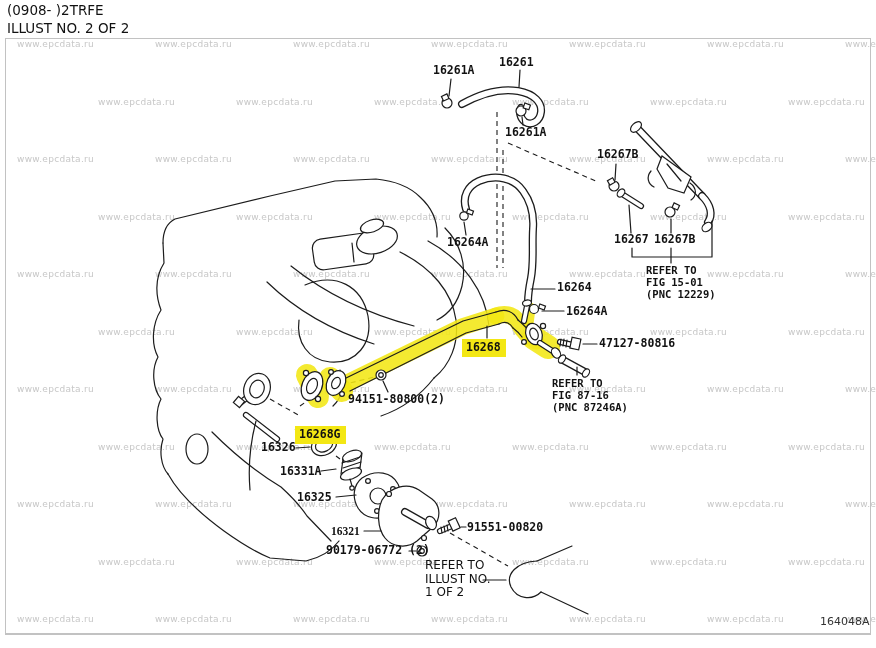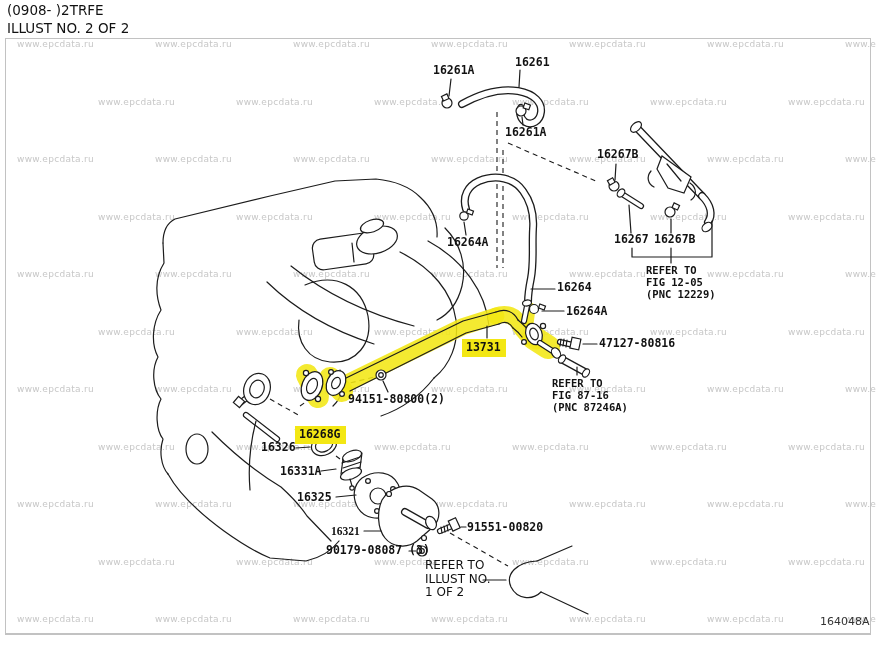--- a/index.html
+++ b/index.html
@@ -328,43 +328,43 @@
   <g>
     <path class="ln" d="M537,561 C517,562 505,574 511,587 C517,599 532,601 541,592"></path>
     <path class="ln" d="M537,561 L572,546"></path>
     <path class="ln" d="M541,592 L588,614"></path>
     <path class="ln" d="M483,580 L506,580"></path>
   </g>
 </svg>
 
 <div id="labels">
     <div class="plabel" style="left: 433px; top: 64px;">16261A</div>
-    <div class="plabel" style="left: 499px; top: 56px; margin-left: 16px;">16261</div>
+    <div class="plabel" style="left: 499px; top: 56px;">16261</div>
     <div class="plabel" style="left: 505px; top: 126px;">16261A</div>
     <div class="plabel" style="left: 597px; top: 148px;">16267B</div>
     <div class="plabel" style="left: 447px; top: 236px;">16264A</div>
     <div class="plabel" style="left: 614px; top: 233px;">16267</div>
     <div class="plabel" style="left: 654px; top: 233px;">16267B</div>
     <div class="plabel" style="left: 557px; top: 281px;">16264</div>
     <div class="plabel" style="left: 566px; top: 305px;">16264A</div>
-    <div class="plabel hl" style="left: 462px; top: 339px;">13731</div>
+    <div class="plabel hl" style="left: 462px; top: 339px;">16268</div>
     <div class="plabel" style="left: 599px; top: 337px;">47127-80816</div>
     <div class="plabel" style="left: 348px; top: 393px;">94151-80800(2)</div>
     <div class="plabel hl" style="left: 295px; top: 426px;">16268G</div>
     <div class="plabel" style="left: 261px; top: 441px;">16326</div>
     <div class="plabel" style="left: 280px; top: 465px;">16331A</div>
     <div class="plabel" style="left: 297px; top: 491px;">16325</div>
     <div class="plabel" style="left: 331px; top: 525px; font-family: Liberation Serif, serif;">16321</div>
     <div class="plabel" style="left: 467px; top: 521px;">91551-00820</div>
-    <div class="plabel" style="left: 326px; top: 544px;">90179-08087 (3)</div>
+    <div class="plabel" style="left: 326px; top: 544px;">90179-06772 (2)</div>
   </div>
 <div id="notes">
     <div class="note" style="left: 646px; top: 264px;">
       <div>REFER TO</div>
-      <div>FIG 12-05</div>
+      <div>FIG 15-01</div>
       <div>(PNC 12229)</div>
     </div>
     <div class="note" style="left: 552px; top: 377px;">
       <div>REFER TO</div>
       <div>FIG 87-16</div>
       <div>(PNC 87246A)</div>
     </div>
     <div class="note plain" style="left: 425px; top: 559px;">
       <div>REFER TO</div>
       <div>ILLUST NO.</div>

